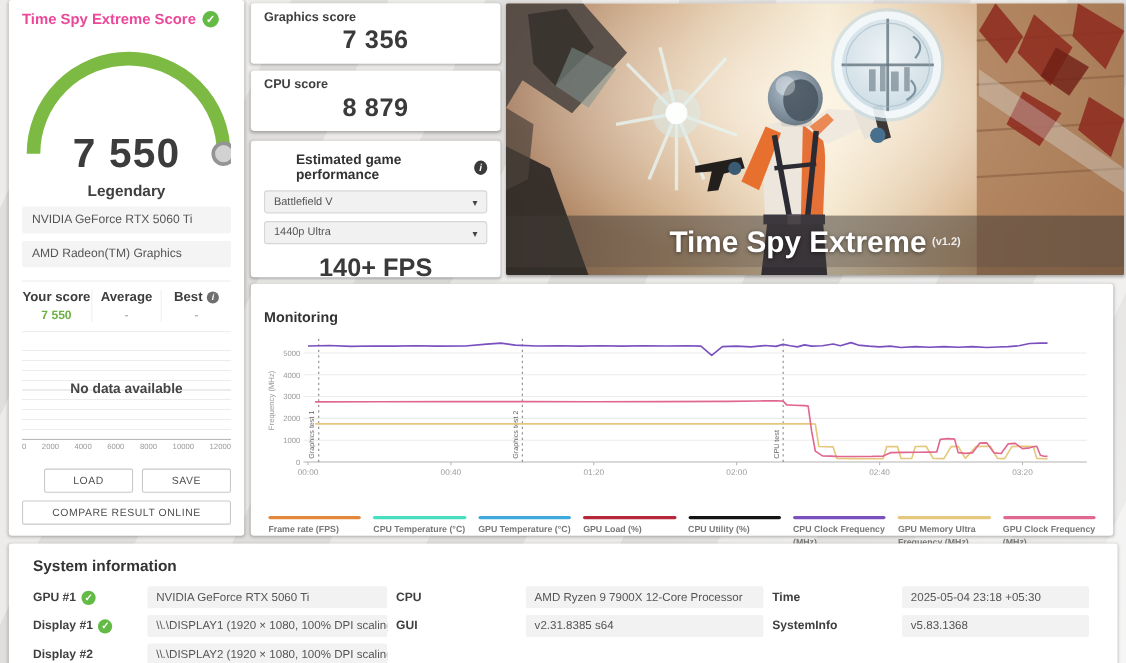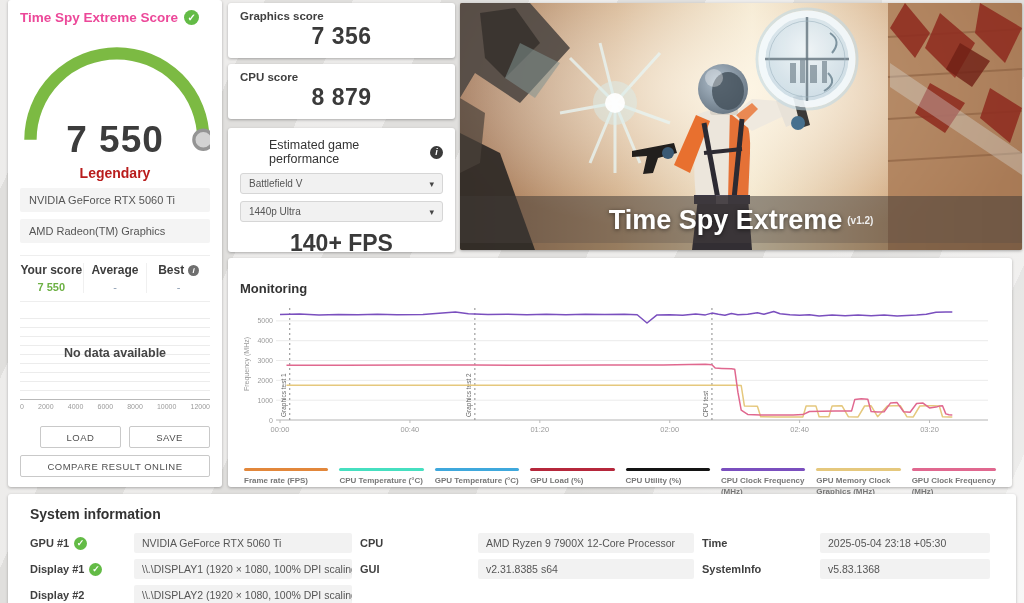--- a/index.html
+++ b/index.html
@@ -16,21 +16,21 @@
 
   
   .left-card { left:8px; top:0; width:214px; height:487px; padding:10px 12px; }
   .lc-title-row { display:flex; align-items:center; gap:6px; }
   .lc-title { font-size:13.5px; font-weight:bold; color:#ec4899; }
   .check-badge { width:15px; height:15px; border-radius:50%; background:#63bb46; color:#fff;
     font-size:10px; font-weight:bold; display:inline-flex; align-items:center; justify-content:center; flex:0 0 auto;}
   .gauge-wrap { position:relative; width:190px; height:116px; margin:14px auto 0; }
   .gauge-score { position:absolute; left:0; right:0; bottom:-6px; text-align:center;
     font-size:37px; font-weight:bold; color:#3c3c3c; letter-spacing:1px; }
-  .tier { text-align:center; font-size:14px; color:#b91c1c; font-weight:bold; margin-top:10px; }
+  .tier { text-align:center; font-size:14px; color:#404040; font-weight:bold; margin-top:10px; }
   .gpu-box { background:#f4f4f4; border-radius:2px; font-size:11px; color:#555;
     padding:6px 9px; margin-top:7px; white-space:nowrap; overflow:hidden; }
   .cmp-row { display:flex; margin-top:12px; border-top:1px solid #eee; border-bottom:1px solid #eee; padding:7px 0 8px; }
   .cmp-col { flex:1; text-align:center; }
   .cmp-col + .cmp-col { border-left:1px solid #f0f0f0; }
   .cmp-head { font-size:12px; font-weight:bold; color:#3d3d3d; display:flex; align-items:center; justify-content:center; gap:4px;}
   .info-dot { width:11px; height:11px; border-radius:50%; background:#6f6f6f; color:#fff; font-size:8px;
     font-weight:bold; display:inline-flex; align-items:center; justify-content:center; font-style:italic;}
   .cmp-val { font-size:11px; color:#8a9bb0; margin-top:4px; }
   .cmp-val.mine { color:#6cb043; font-weight:bold; }
@@ -45,21 +45,21 @@
   .btn.wide { margin-top:7px; }
 
   
   .mid-card { left:228px; width:227px; padding:7px 12px; }
   .graphics-card { top:3px; height:55px; }
   .cpu-card { top:64px; height:55px; }
   .score-label { font-size:11.5px; font-weight:bold; color:#3f3f3f; }
   .score-value { text-align:center; font-size:23px; font-weight:bold; color:#3a3a3a; margin-top:1px; letter-spacing:.5px;}
   .est-card { top:128px; height:124px; }
   .est-title-row { display:flex; align-items:center; justify-content:space-between; margin-top:3px;}
-  .est-title { font-size:12.5px; font-weight:normal; color:#333;padding-left:29px; }
+  .est-title { font-size:12.5px; font-weight:bold; color:#333;padding-left:29px; }
   .info-dot.dark { width:13px; height:13px; background:#3a3a3a; font-size:9px; }
   .dropdown { height:21px; background:#f1f1f1; border:1px solid #d6d6d6; border-radius:3px; margin-top:7px;
     display:flex; align-items:center; justify-content:space-between; padding:0 8px; font-size:10px; color:#555; cursor:pointer;gap:43px;}
   .caret { font-size:9px; color:#444; }
   .fps { text-align:center; font-size:23px; font-weight:bold; color:#3a3a3a; margin-top:8px; }
 
   
   .hero { position:absolute; left:460px; top:3px; width:562px; height:247px; border-radius:2px;
     overflow:hidden; box-shadow:0 1px 3px rgba(0,0,0,.3); }
   .hero svg { display:block; }
@@ -343,21 +343,21 @@
         <div class="legend-item">
           <div class="legend-bar" style="background: rgb(20, 20, 20);"></div>
           <div class="legend-label">CPU Utility (%)</div>
         </div>
         <div class="legend-item">
           <div class="legend-bar" style="background: rgb(122, 79, 190);"></div>
           <div class="legend-label">CPU Clock Frequency (MHz)</div>
         </div>
         <div class="legend-item">
           <div class="legend-bar" style="background: rgb(229, 200, 125);"></div>
-          <div class="legend-label">GPU Memory Clock Graphics (MHz)</div>
+          <div class="legend-label">GPU Memory Ultra Frequency (MHz)</div>
         </div>
         <div class="legend-item">
           <div class="legend-bar" style="background: rgb(224, 104, 143);"></div>
           <div class="legend-label">GPU Clock Frequency (MHz)</div>
         </div>
       </div>
   </div>
 
   <div class="card sys-card">
     <div class="sys-title">System information</div>

